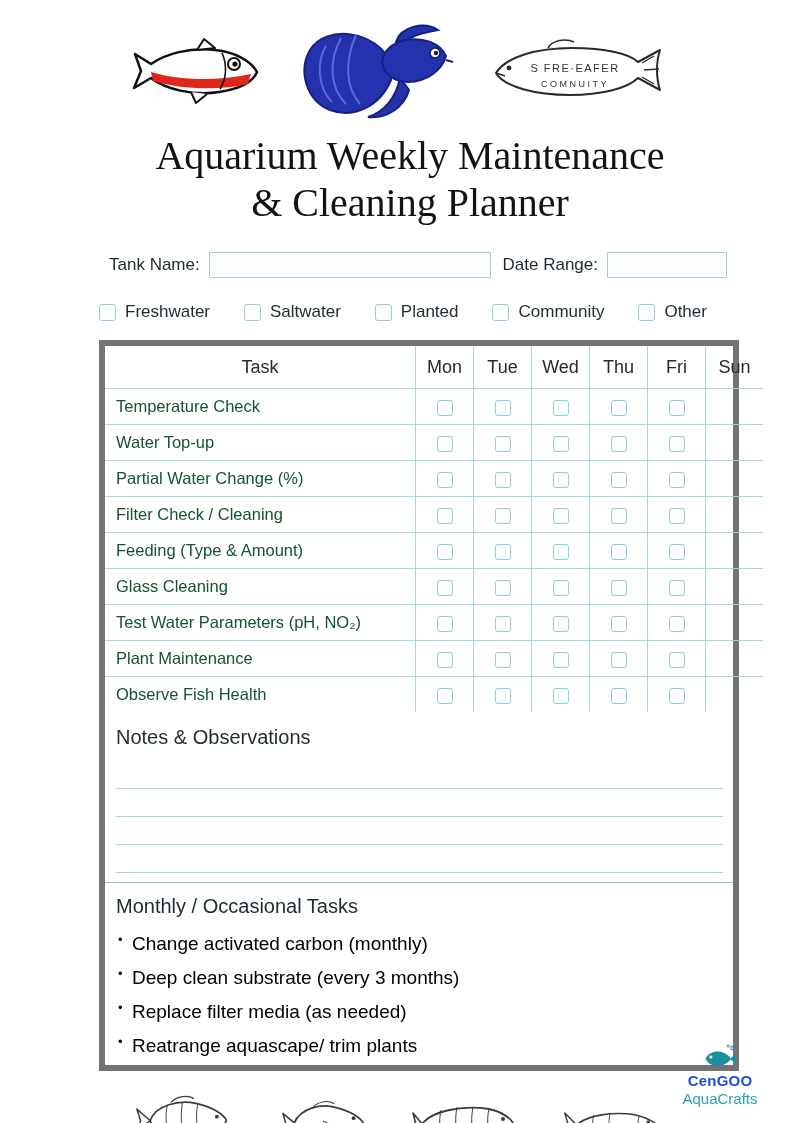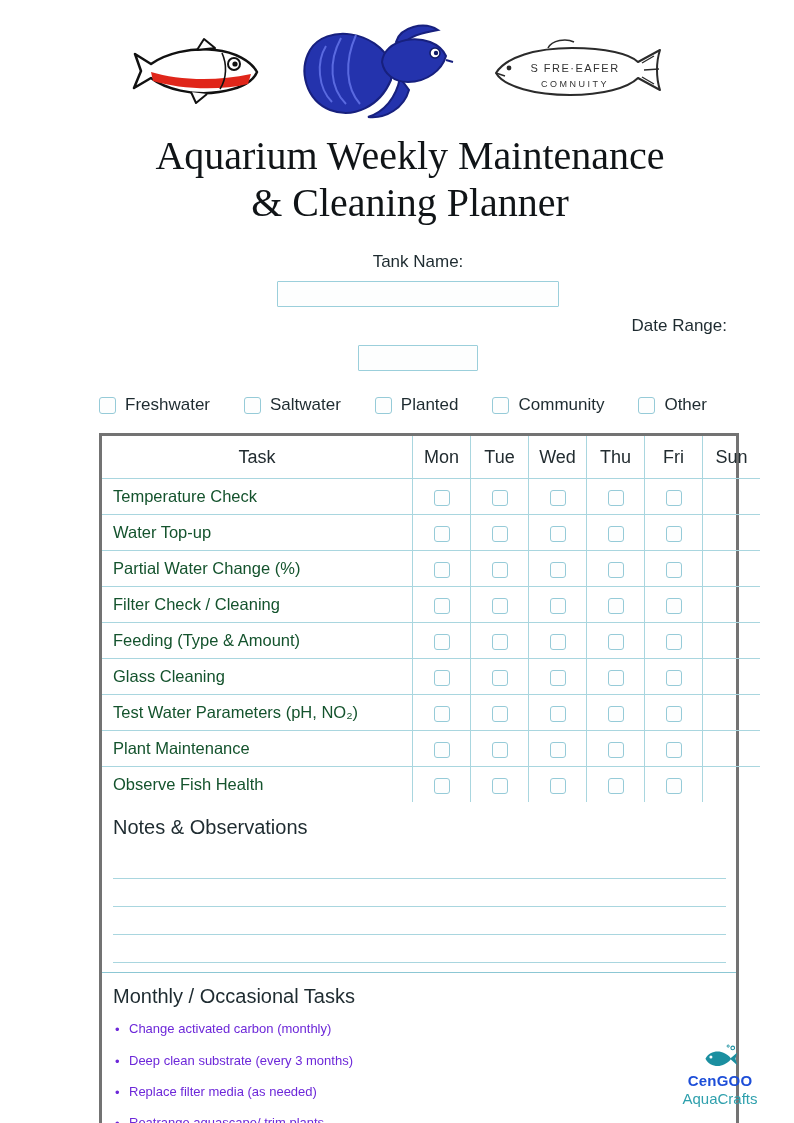--- a/index.html
+++ b/index.html
@@ -10,61 +10,61 @@
   
   .fish-header{display:flex;justify-content:center;align-items:center;gap:34px;padding-top:18px;height:104px;}
   .fish-header svg{display:block;}
   
   .title{
     font-family:"Liberation Serif",serif;font-weight:500;color:#101417;
     text-align:center;font-size:40px;line-height:1.18;margin:10px 0 0 0;padding-left:26px;
   }
   .title span{display:block;}
   
-  .form-row{display:flex;align-items:center;margin:26px 58px 0 100px;gap:9px;flex-direction:column;}
+  .form-row{display:flex;align-items:center;margin:26px 58px 0 100px;gap:9px;}
   .form-label{font-size:17px;white-space:nowrap;}
   .text-input{
     border:1.6px solid #9bcfdb;background:#fdfefe;height:26px;border-radius:1px;
     font-family:"Liberation Sans",sans-serif;font-size:15px;padding:0 6px;box-sizing:border-box;outline:none;
   }
   .tank-input{width:282px;}
   .date-label{margin-left:auto;}
   .date-input{width:120px;}
   
   .type-row{display:flex;justify-content:space-between;margin:24px 78px 0 90px;}
   .type-item{display:flex;align-items:center;cursor:pointer;}
   .checkbox{
     display:inline-block;width:17px;height:17px;border:1.6px solid #96cbd8;
     border-radius:3px;background:#fdfefe;box-sizing:border-box;
   }
   .checkbox.small{width:16px;height:16px;}
   .type-label{font-size:17px;margin-left:9px;}
   
   .main-box{
     margin:18px 64px 0 90px;width:640px;box-sizing:border-box;
-    border:3px solid #737373;background:#fff;
+    border:6px solid #737373;background:#fff;
   }
   table.task-table{width:100%;border-collapse:collapse;border-style:hidden;table-layout:fixed;}
   .task-table th,.task-table td{border:1.4px solid #a9d6df;}
   .task-table th{height:40px;font-weight:500;font-size:18px;text-align:center;color:#222c30;}
   th.task-col{width:308px;}
   th.day-col{width:55px;}
   td.task-cell{height:33px;font-size:16.5px;text-align:left;padding-left:11px;color:#14532d;}
   td.day-cell{text-align:center;vertical-align:middle;}
   td.day-cell .checkbox{vertical-align:middle;}
   
   .notes-section{padding:14px 10px 0 11px;}
   .section-heading{font-size:20px;color:#1e2b30;}
   .notes-lines{margin-top:12px;}
   .note-line{height:27px;border-bottom:1.2px solid #a9d6df;}
   .divider{border-top:1.4px solid #8cc7d4;margin-top:9px;}
   
   .monthly-section{padding:12px 12px 2px 11px;}
   .monthly-list{list-style:none;margin:9px 0 0 0;padding:0;}
-  .monthly-list li{font-size:13px;line-height:1.78;color:#6d28d9;padding-left:16px;position:relative;margin-top:8px;}
+  .monthly-list li{font-size:19px;line-height:1.78;color:#000000;padding-left:16px;position:relative;}
   .monthly-list li::before{content:"\2022";position:absolute;left:2px;font-size:13px;top:1px;}
   
   .fish-footer{display:flex;justify-content:center;align-items:flex-end;gap:46px;margin-top:18px;height:58px;}
   
   .footer-logo{position:absolute;right:22px;bottom:16px;text-align:center;width:86px;}
   .footer-logo svg{display:block;margin:0 auto 1px auto;}
   .brand-name{font-size:15px;font-weight:bold;color:#1d4ed8;letter-spacing:.2px;}
   .brand-sub{font-size:15px;color:#2fa0ad;margin-top:1px;}
   svg text{font-family:"Liberation Sans",sans-serif;}
 </style>

